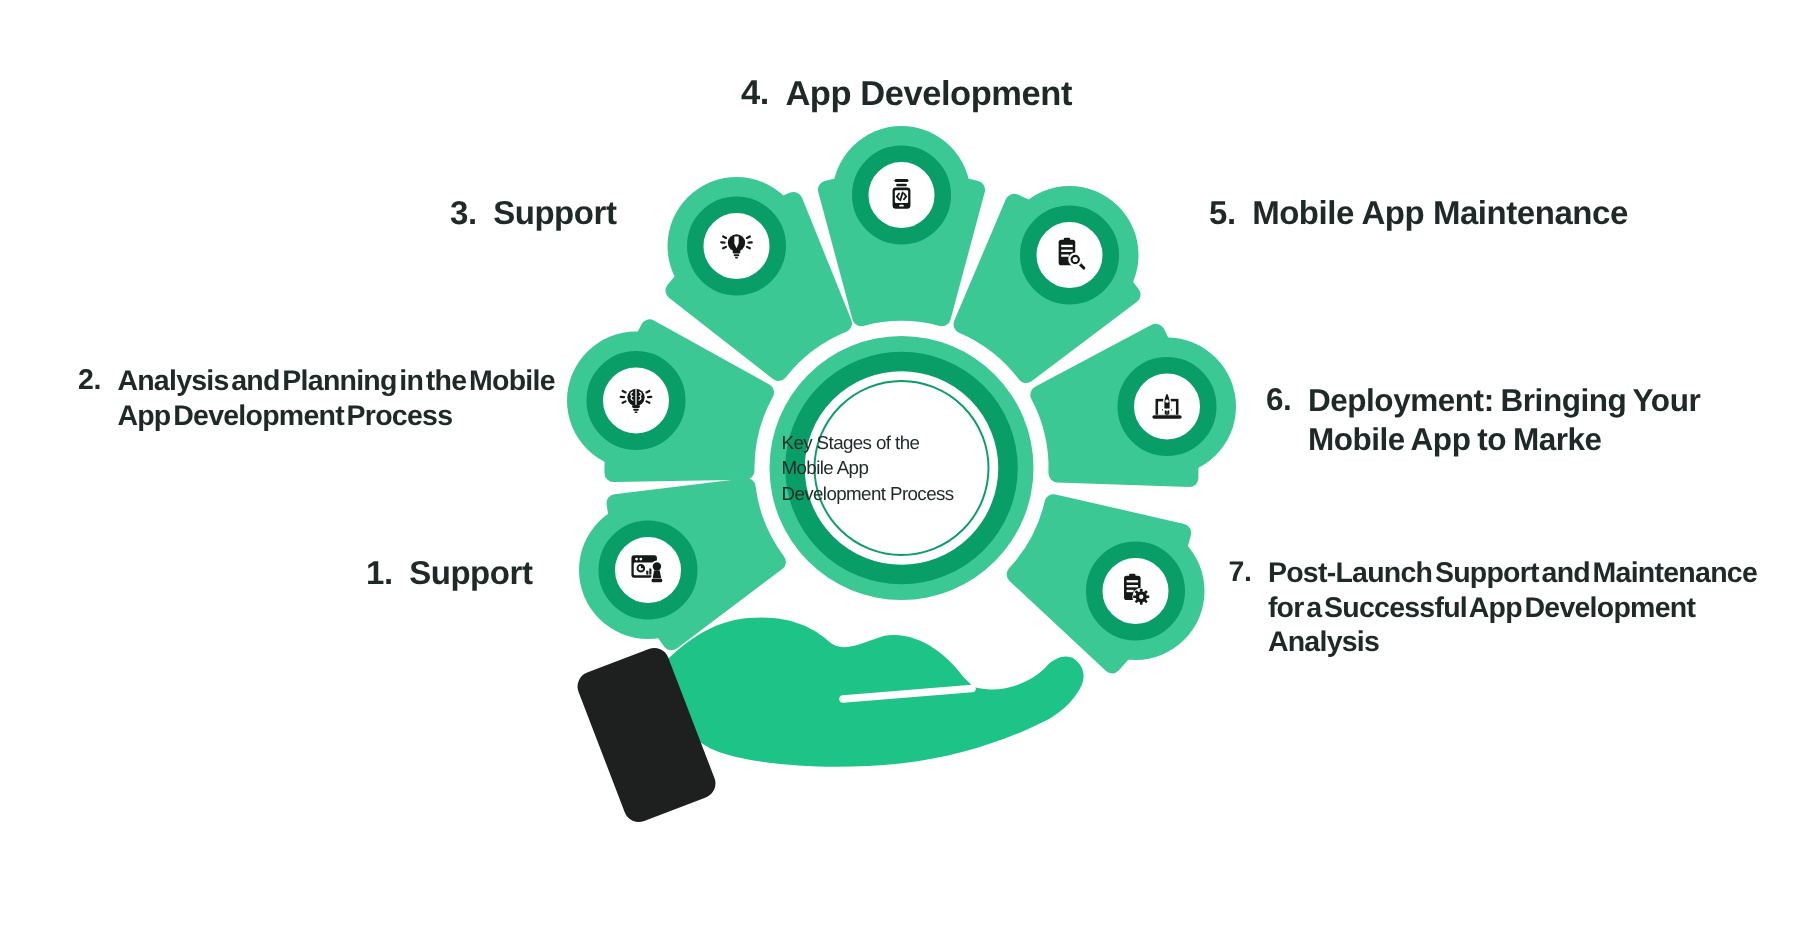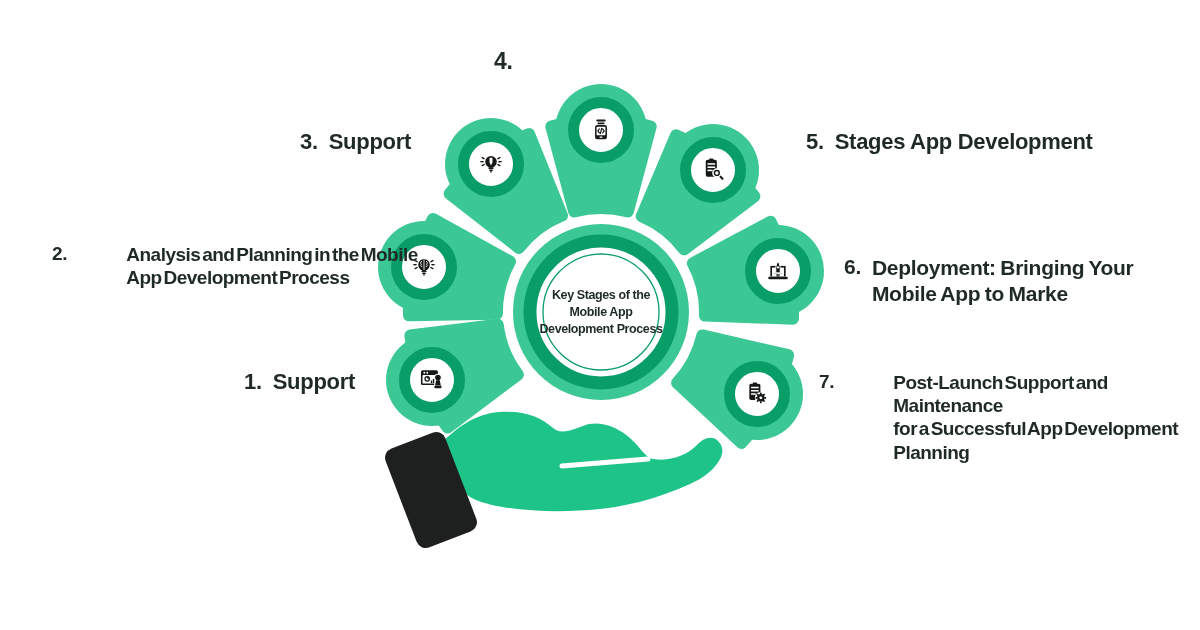--- a/index.html
+++ b/index.html
@@ -15,31 +15,31 @@
   .ink{fill:var(--ink,#141917);}
   .wht{fill:#ffffff;}
   .ink-ln{stroke:var(--ink,#141917);fill:none;stroke-linecap:round;}
   .wht-ln{stroke:#ffffff;fill:none;stroke-linecap:round;}
   .hand{fill:var(--hand,#1EC487);}
   .sleeve{fill:var(--sleeve,#1E201F);}
   .label{position:absolute;display:flex;align-items:flex-start;color:var(--text,#1F2A28);
          font-weight:700;letter-spacing:-0.3px;}
   .label .num{margin-right:11px;white-space:nowrap;}
   .label .txt{white-space:pre-line;line-height:1.22;}
-  .tight .txt{word-spacing:-3px;letter-spacing:-0.5px;margin-left:48px;}
+  .tight .txt{word-spacing:-3px;letter-spacing:-0.5px;}
   .semi .txt{word-spacing:-1px;}
   .label-1{left:244px;top:369px;font-size:22px;}
   .label-2{left:52px;top:243px;font-size:19px;}
   .label-3{left:300px;top:129px;font-size:22px;}
   .label-4{left:494px;top:48px;font-size:23px;}
   .label-5{left:806px;top:129px;font-size:22px;}
   .label-6{left:844px;top:255px;font-size:21px;}
   .label-7{left:819px;top:371px;font-size:19px;}
-  .hub-text{position:absolute;left:521px;top:287px;width:160px;text-align:center;
-            color:var(--text,#1F2A28);font-weight:700;font-size:12.5px;line-height:1.35;
+  .hub-text{position:absolute;left:521px;top:287px;width:160px;
+            color:var(--text,#1F2A28);font-weight:400;font-size:12.5px;line-height:1.35;
             letter-spacing:-0.4px;white-space:pre-line;}
 </style>
 </head>
 <body>
 
 <div id="stage">
 
   <svg width="1200" height="630" viewBox="0 0 1200 630">
 
     <g>
@@ -235,29 +235,30 @@
     <span class="num">2.</span>
     <span class="txt">Analysis and Planning in the Mobile
 App Development Process</span>
   </div>
   <div class="label label-3">
     <span class="num">3.</span>
     <span class="txt">Support</span>
   </div>
   <div class="label label-4">
     <span class="num">4.</span>
+    <span class="txt">App Development</span>
   </div>
   <div class="label label-5">
     <span class="num">5.</span>
-    <span class="txt">Stages App Development</span>
+    <span class="txt">Mobile App Maintenance</span>
   </div>
   <div class="label label-6 semi">
     <span class="num">6.</span>
     <span class="txt">Deployment: Bringing Your
 Mobile App to Marke</span>
   </div>
   <div class="label label-7 tight">
     <span class="num">7.</span>
     <span class="txt">Post-Launch Support and Maintenance
 for a Successful App Development
-Planning</span>
+Analysis</span>
   </div>
 </div>
 
 </body></html>

